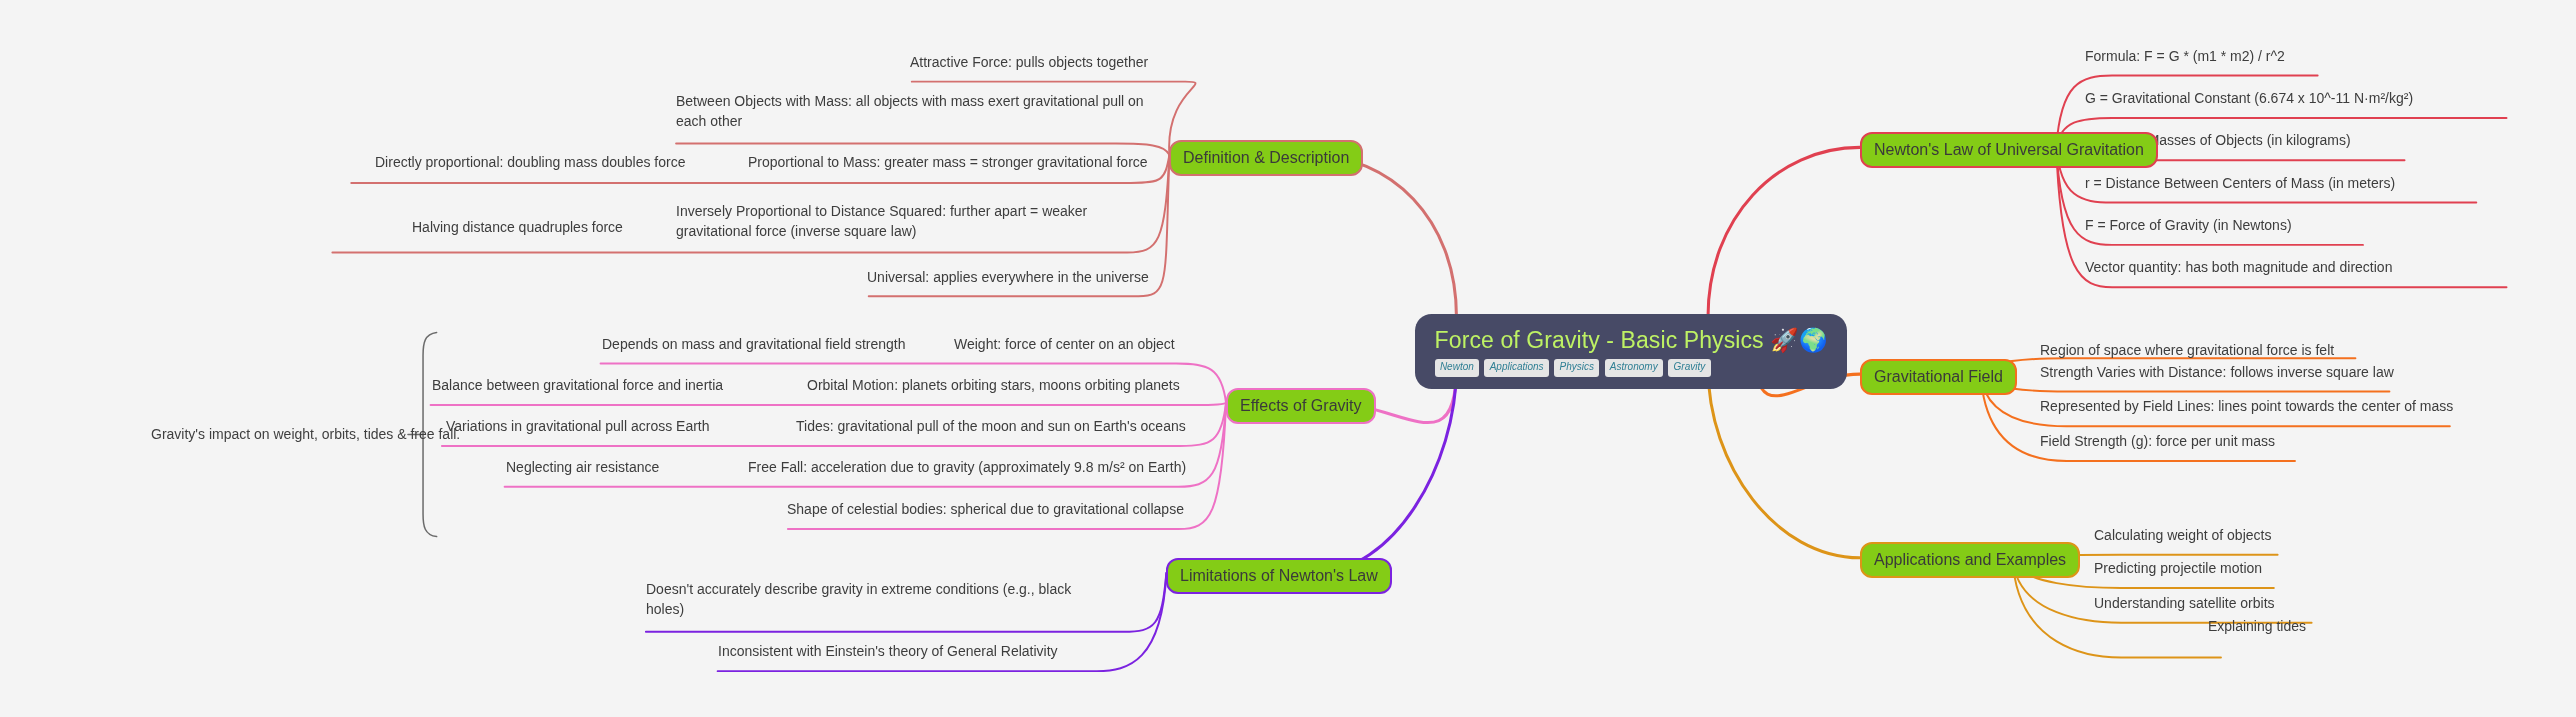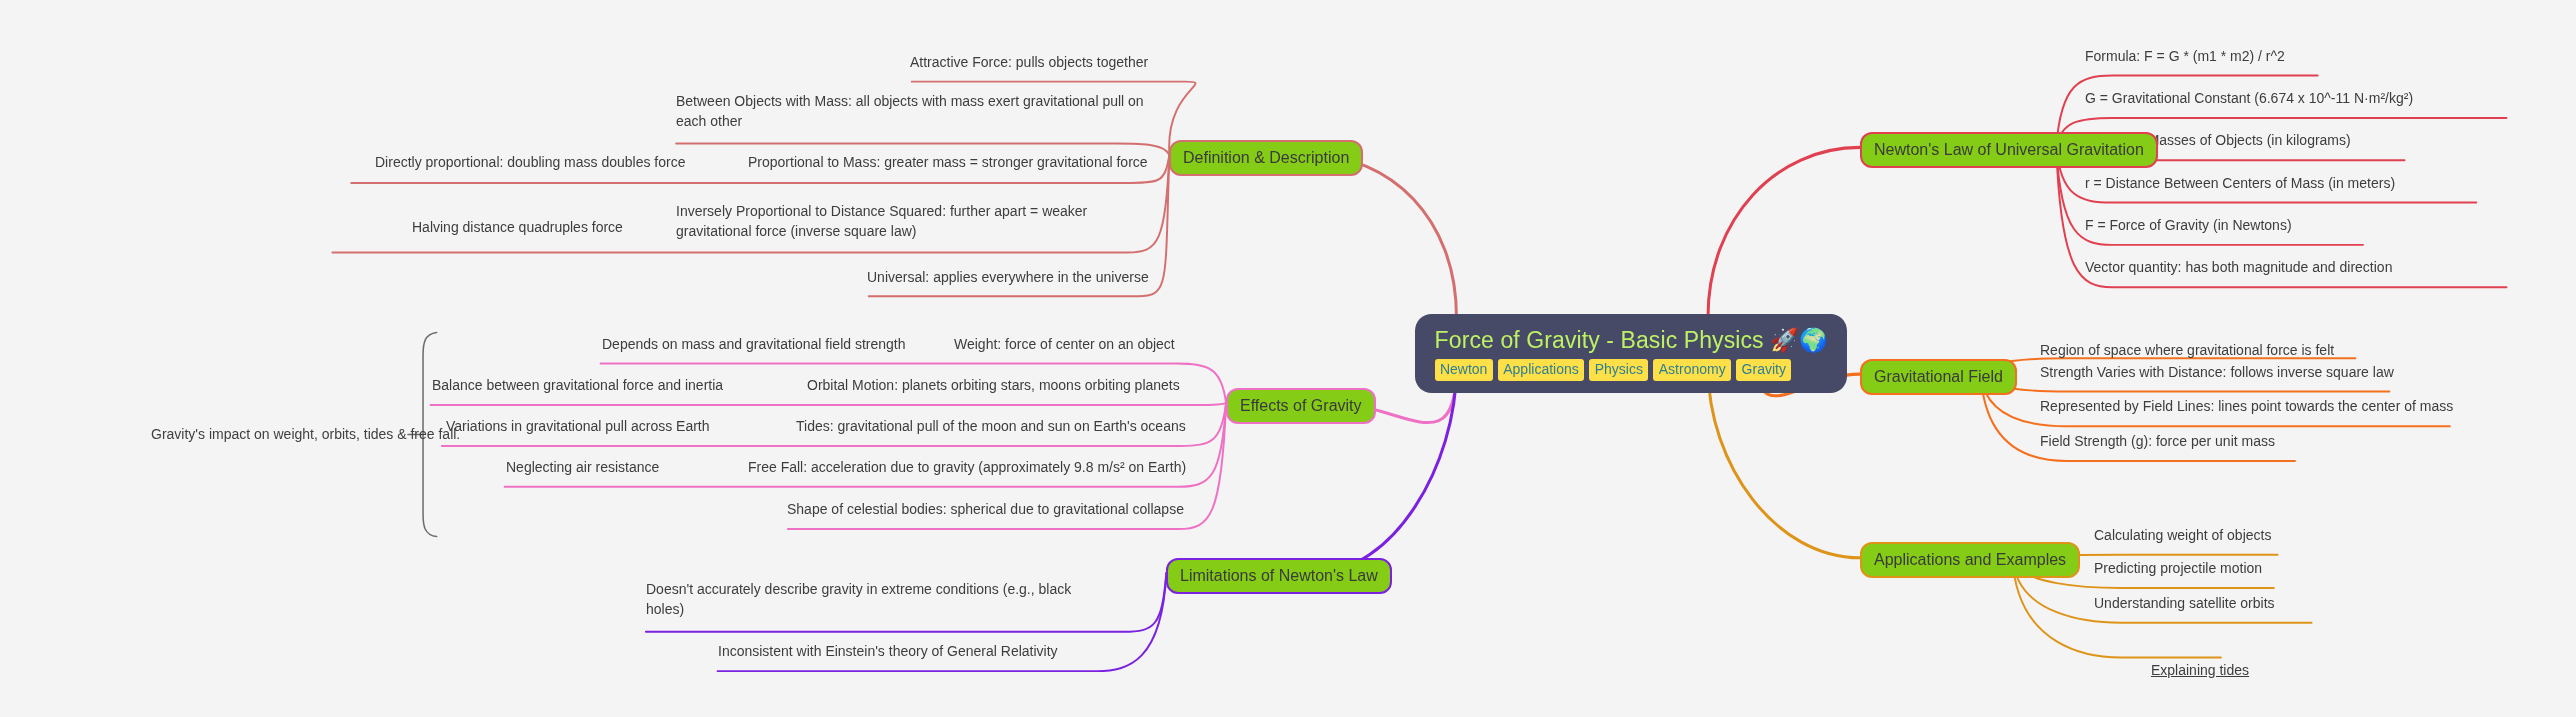--- a/index.html
+++ b/index.html
@@ -47,27 +47,28 @@
     font-size: 23px;
     line-height: 1.05;
     white-space: nowrap;
     letter-spacing: 0.1px;
   }
   .central-tags {
     display: flex;
     gap: 5.3px;
   }
   .tag {
-    background: #fde047;
+    background: #e5e5e5;
     color: #2f7f94;
-    font-size: 14px;
+    font-size: 10px;
     line-height: 1;
     padding: 3.8px 5.3px 4.5px 5.3px;
     border-radius: 3px;
     white-space: nowrap;
+    font-style: italic;
   }
 
   
   .branch-node {
     position: absolute;
     background: #84cc16;
     border-style: solid;
     border-width: 2.3px;
     border-radius: 12px;
     padding: 6.8px 12px 7.6px 12px;
@@ -185,18 +186,18 @@
       <div class="leaf" style="left: 506px; top: 458px; width: 234px;">Neglecting air resistance</div>
       <div class="leaf" style="left: 2040px; top: 329px; width: 340px; text-align: left; margin-top: 12px;">Region of space where gravitational force is felt</div>
       <div class="leaf" style="left: 2040px; top: 363px; width: 363px; text-align: left;">Strength Varies with Distance: follows inverse square law</div>
       <div class="leaf" style="left: 2040px; top: 397px; width: 423px; text-align: left;">Represented by Field Lines: lines point towards the center of mass</div>
       <div class="leaf" style="left: 2040px; top: 432px; width: 302px; text-align: left;">Field Strength (g): force per unit mass</div>
       <div class="leaf two-line" style="left: 646px; top: 580px; width: 431px; text-align: left;">Doesn't accurately describe gravity in extreme conditions (e.g., black holes)</div>
       <div class="leaf" style="left: 718px; top: 642px; width: 408px; text-align: left;">Inconsistent with Einstein's theory of General Relativity</div>
       <div class="leaf" style="left: 2094px; top: 526px; width: 264px; text-align: left;">Calculating weight of objects</div>
       <div class="leaf" style="left: 2094px; top: 559px; width: 264px; text-align: left;">Predicting projectile motion</div>
       <div class="leaf" style="left: 2094px; top: 594px; width: 287px; text-align: left;">Understanding satellite orbits</div>
-      <div class="leaf" style="left: 2094px; top: 661px; width: 212px; text-align: center; text-decoration: underline;">Explaining tides</div>
+      <div class="leaf" style="left: 2094px; top: 617px; width: 212px; text-align: right;">Explaining tides</div>
     </div>
 
   <div class="bracket-label" id="bracket-label" style="left: 151px; top: 425px; width: 249px; text-align: right;">Gravity's impact on weight, orbits, tides &amp; free fall.</div>
 </div>
 
 
 </body></html>

